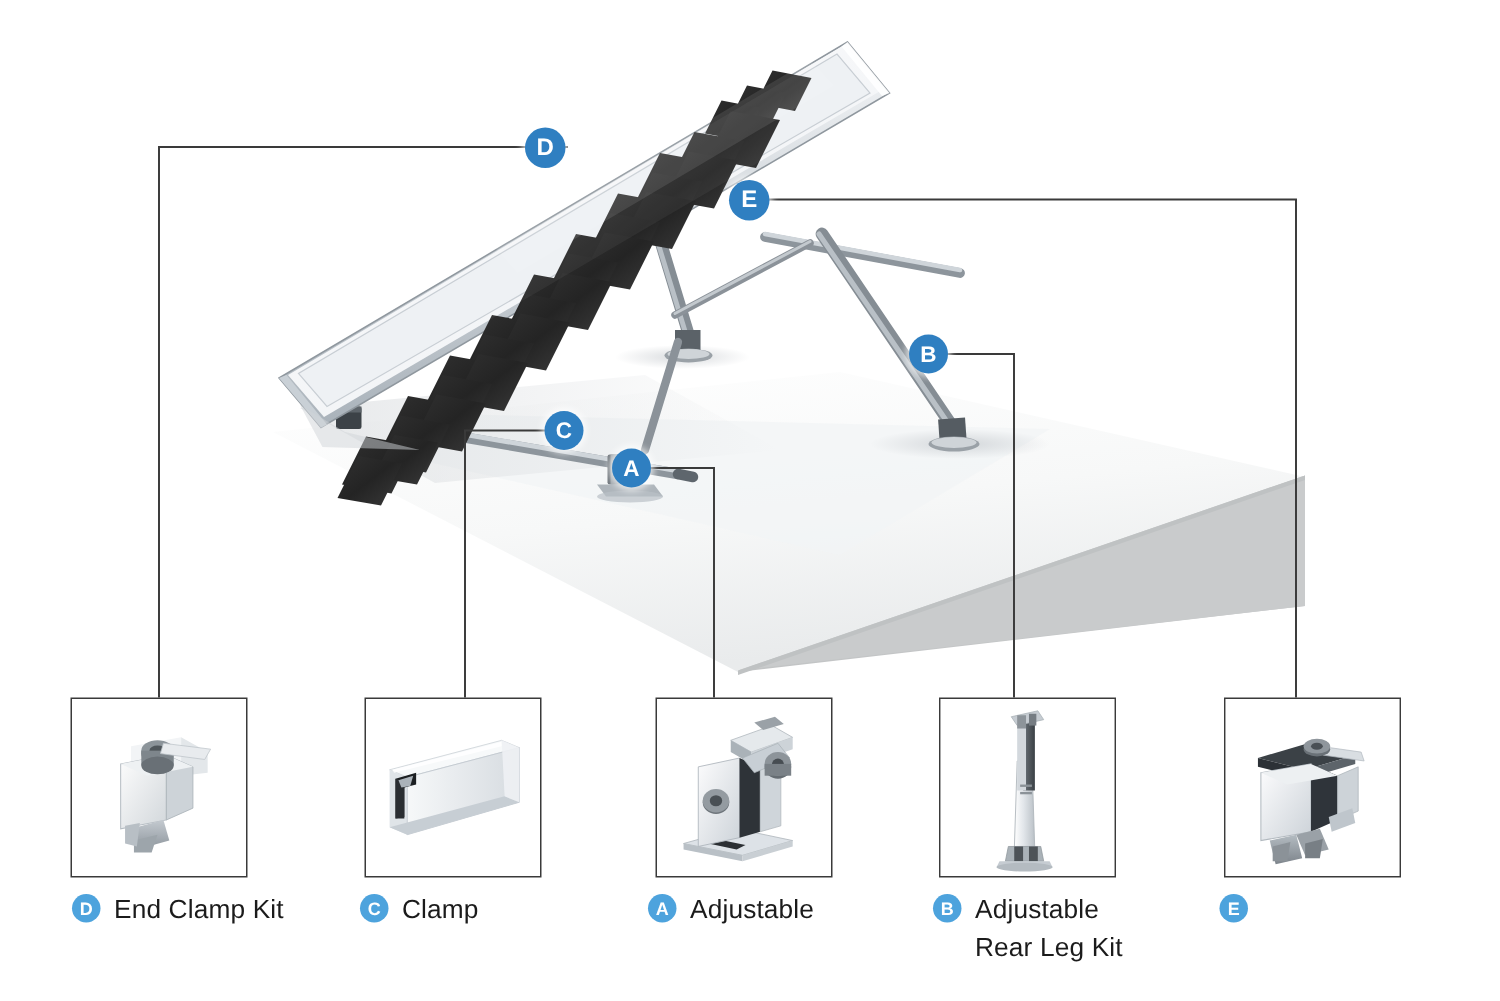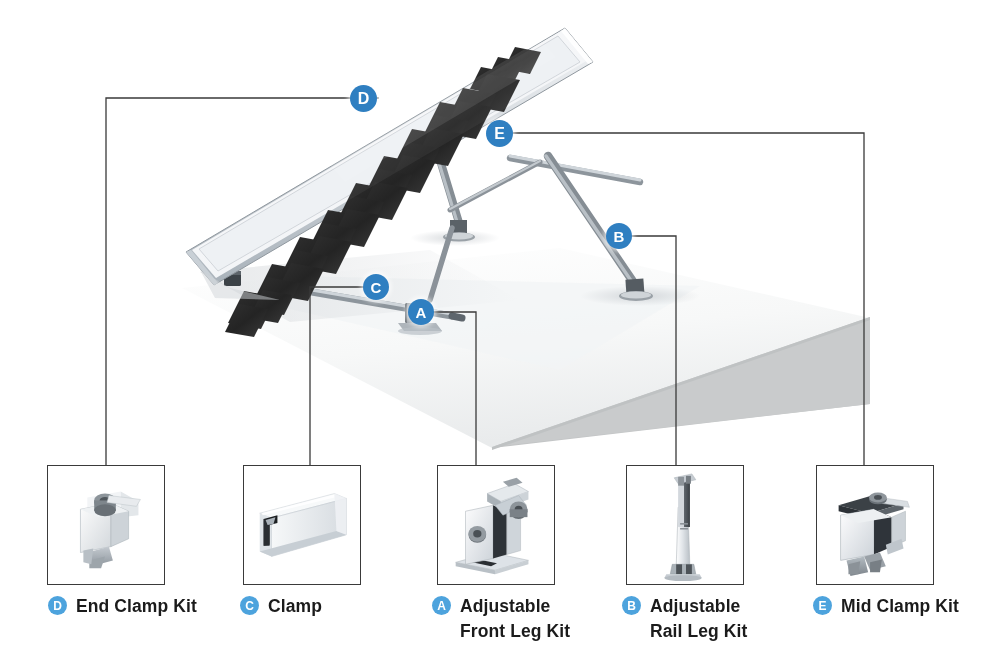--- a/index.html
+++ b/index.html
@@ -51,21 +51,21 @@
   .legend-badge{
     width:19px;height:19px;border-radius:50%;
     display:inline-flex;align-items:center;justify-content:center;
     color:#ffffff;font-size:12px;font-weight:bold;
     flex:0 0 auto;margin-top:2px;
     font-family:"Liberation Sans", sans-serif;
   }
   .legend-text{
     margin-left:9px;
     font-size:17.5px;
-    font-weight:bold;
+    font-weight:normal;
     color:#1b1b1b;
     letter-spacing:.1px;
     line-height:1.42;
     font-family:"Liberation Sans", sans-serif;
   }
   .legend-text .l2{display:block;}
 </style>
 </head>
 <body>
 
@@ -455,30 +455,28 @@
 
   <div class="legend-label" style="left:240px;top:594px;">
     <span class="legend-badge" style="background:#4da3dd;">C</span>
     <span class="legend-text">Clamp</span>
   </div>
 
   <div class="legend-label" style="left:432px;top:594px;">
     <span class="legend-badge" style="background:#4da3dd;">A</span>
     <span class="legend-text">
       <span>Adjustable</span>
-      <span class="l2">Front Leg Kit</span>
     </span>
   </div>
 
   <div class="legend-label" style="left:622px;top:594px;">
     <span class="legend-badge" style="background:#4da3dd;">B</span>
     <span class="legend-text">
       <span>Adjustable</span>
-      <span class="l2">Rail Leg Kit</span>
+      <span class="l2">Rear Leg Kit</span>
     </span>
   </div>
 
   <div class="legend-label" style="left:813px;top:594px;">
     <span class="legend-badge" style="background:#4da3dd;">E</span>
-    <span class="legend-text">Mid Clamp Kit</span>
   </div>
 
 </div>
 
 </body></html>

